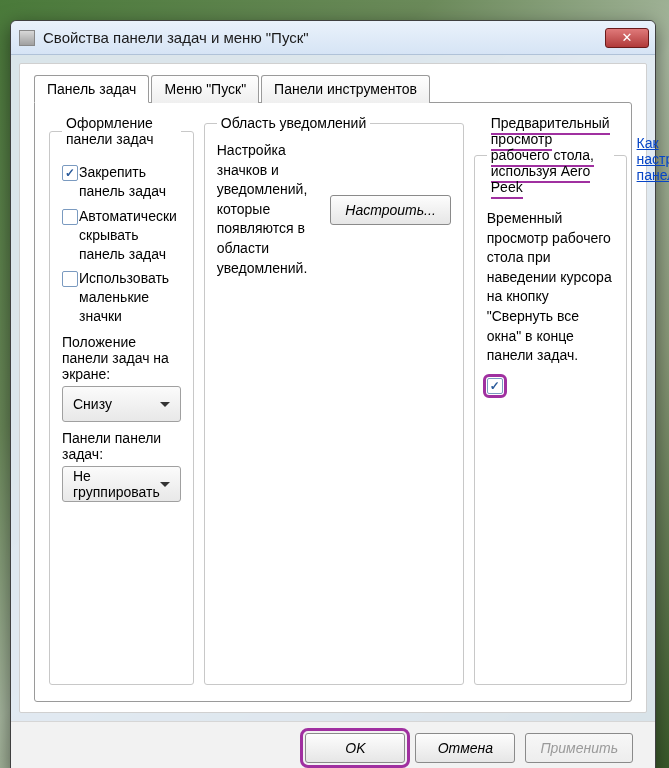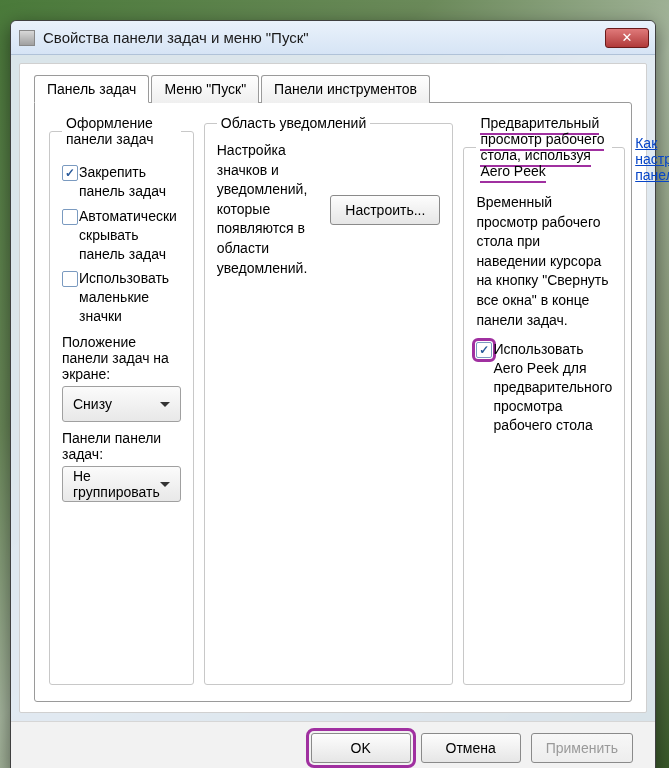--- a/index.html
+++ b/index.html
@@ -156,21 +156,21 @@
   .notif-text { font-size: 14px; line-height: 1.4; flex: 1; }
   .btn {
     min-width: 100px;
     height: 30px;
     border: 1px solid #8a8a8a;
     background: linear-gradient(#fdfdfd,#e6e6e6);
     border-radius: 3px;
     font-size: 14px;
     cursor: pointer;
     padding: 0 14px;
-    display: inline-flex; align-items: center; justify-content: center;
+    display: inline-flex; align-items: center; justify-content: center; font-style: italic;
   }
   .btn:disabled, .btn.disabled {
     color: #9a9a9a;
     cursor: default;
     background: linear-gradient(#f7f7f7,#ededed);
   }
   .aero-legend {
     border-bottom: 2px solid #a030a0;
     padding-bottom: 2px;
   }
@@ -259,21 +259,20 @@
           <div class="notif-text">Настройка значков и уведомлений, которые появляются в области уведомлений.</div>
           <button class="btn">Настроить...</button>
         </div>
       </fieldset>
 
       <fieldset>
         <legend><span class="aero-legend">Предварительный просмотр рабочего стола, используя Aero Peek</span></legend>
         <div class="aero-desc">Временный просмотр рабочего стола при наведении курсора на кнопку "Свернуть все окна" в конце панели задач.</div>
         <div class="checkbox-row">
           <div class="chk checked highlight-chk"></div>
-          <div class="label">Использовать Aero Peek для предварительного просмотра рабочего стола</div>
         </div>
       </fieldset>
 
       <a class="link">Как настраивается панель задач?</a>
     </div>
   </div>
 
   <div class="footer">
     <button class="btn ok-highlight">OK</button>
     <button class="btn">Отмена</button>

